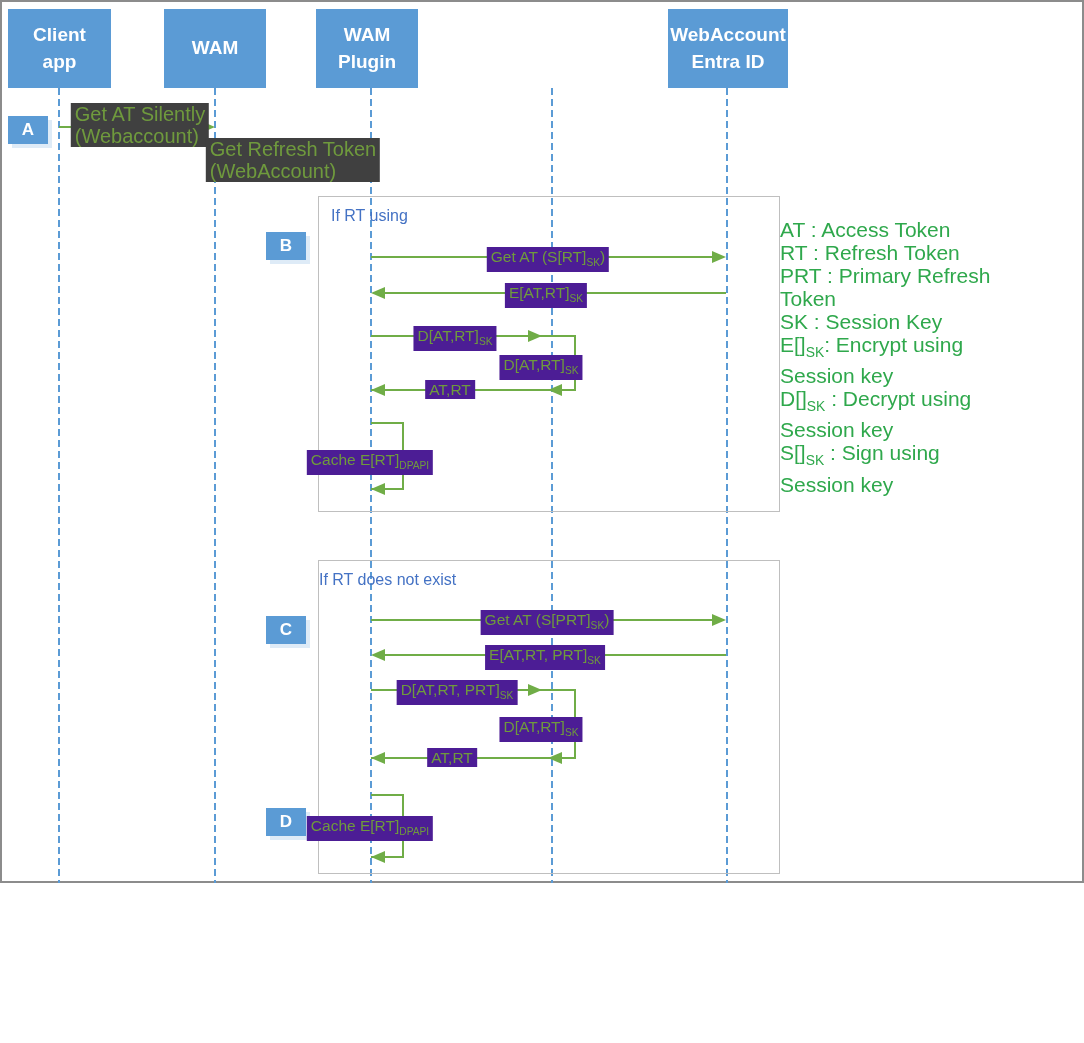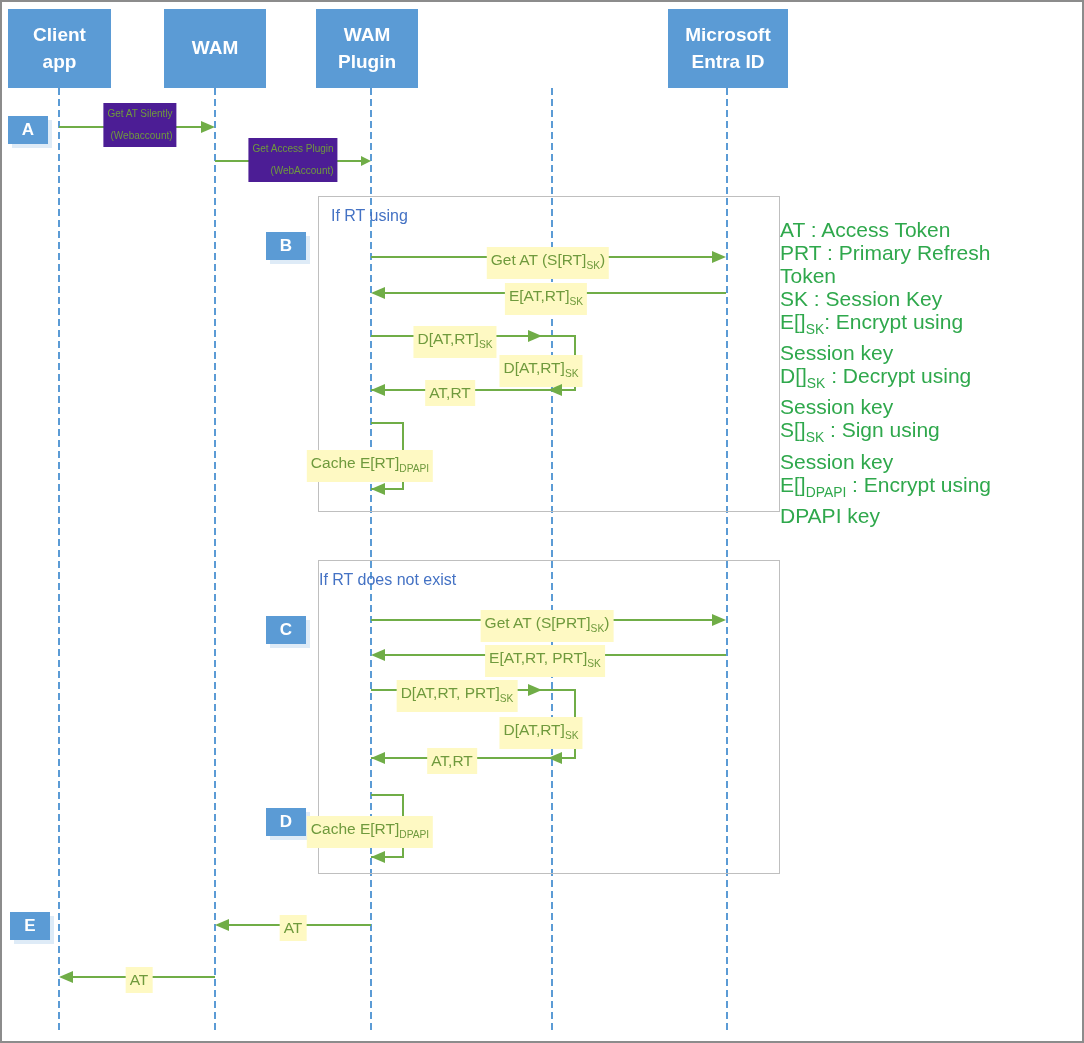--- a/index.html
+++ b/index.html
@@ -8,21 +8,21 @@
     --arrow-green:#70AD47;
     --message-text-green:#6F9A3D;
     --legend-green:#2FA84C;
     --frame-title-blue:#4472C4;
     --frame-border-gray:#BFBFBF;
     --badge-shadow-blue:#DEEBF7;
     --outer-border-gray:#8C8C8C;
   }
   html,body{margin:0;padding:0;background:#fff;}
   body{font-family:"Liberation Sans",sans-serif;}
-  .canvas{position:relative;width:1084px;height:1043px;background:#fff;overflow:hidden;
+  .canvas{position:relative;width:1084px;height:883px;background:#fff;overflow:hidden;
           box-shadow:inset 0 0 0 2px var(--outer-border-gray,#8C8C8C);}
 
   .actor{position:absolute;top:9px;height:79px;background:var(--actor-blue,#5B9BD5);color:#fff;
          font-weight:bold;font-size:19px;line-height:1.4;display:flex;align-items:center;
          justify-content:center;text-align:center;padding:0 8px;box-sizing:border-box;}
 
   .lifeline{position:absolute;top:88px;height:946px;width:2px;
             background:repeating-linear-gradient(to bottom,var(--lifeline-blue,#5B9BD5) 0 7px,transparent 7px 11px);}
 
   .badge{position:absolute;width:40px;height:28px;background:var(--actor-blue,#5B9BD5);color:#fff;
@@ -33,44 +33,44 @@
   .frame-title{position:absolute;color:var(--frame-title-blue,#4472C4);font-size:16px;white-space:nowrap;}
 
   .hline{position:absolute;height:2px;background:var(--arrow-green,#70AD47);}
   .vline{position:absolute;width:2px;background:var(--arrow-green,#70AD47);}
   .arr-r{position:absolute;width:0;height:0;border-top:6px solid transparent;border-bottom:6px solid transparent;
          border-left:14px solid var(--arrow-green,#70AD47);}
   .arr-l{position:absolute;width:0;height:0;border-top:6px solid transparent;border-bottom:6px solid transparent;
          border-right:14px solid var(--arrow-green,#70AD47);}
   .arr-r.sm{border-top-width:5px;border-bottom-width:5px;border-left-width:10px;}
 
-  .msg{position:absolute;transform:translateX(-50%);background:#fef9c3;padding:0 4px;
-       color:var(--message-text-green,#6F9A3D);font-size:15.5px;line-height:26px;white-space:nowrap;}
-  .msg2{position:absolute;transform:translateX(-50%);background:#4c1d95;padding:0 4px;text-align:right;
-        color:var(--message-text-green,#6F9A3D);font-size:10px;line-height:22px;white-space:nowrap;}
+  .msg{position:absolute;transform:translateX(-50%);background:#4c1d95;padding:0 4px;
+       color:var(--message-text-green,#6F9A3D);font-size:15.5px;line-height:19px;white-space:nowrap;}
+  .msg2{position:absolute;transform:translateX(-50%);background:#404040;padding:0 4px;text-align:left;
+        color:var(--message-text-green,#6F9A3D);font-size:20px;line-height:22px;white-space:nowrap;}
   sub{font-size:66%;}
 
   .legend{position:absolute;left:780px;top:218px;width:232px;
           color:var(--legend-green,#2FA84C);font-size:21px;line-height:23px;}
 </style>
 </head>
 <body>
 
 <div class="canvas">
 
   <div class="lifeline" style="left:58px"></div>
   <div class="lifeline" style="left:214px"></div>
   <div class="lifeline" style="left:370px"></div>
   <div class="lifeline" style="left:551px"></div>
   <div class="lifeline" style="left:726px"></div>
 
   <div class="actor" style="left:8px;width:103px">Client app</div>
   <div class="actor" style="left:164px;width:102px">WAM</div>
   <div class="actor" style="left:316px;width:102px">WAM Plugin</div>
-  <div class="actor" style="left:668px;width:120px">Microsoft Entra ID</div>
+  <div class="actor" style="left:668px;width:120px">WebAccount Entra ID</div>
 
   <div class="badge" style="left:8px;top:116px">A</div>
   <div class="badge" style="left:266px;top:232px">B</div>
   <div class="badge" style="left:266px;top:616px">C</div>
   <div class="badge" style="left:266px;top:808px">D</div>
   <div class="badge" style="left:10px;top:912px">E</div>
 
   <div class="frame" style="left:318px;top:196px;width:460px;height:314px"></div>
   <div class="frame-title" style="left:331px;top:207px">If RT using</div>
 
@@ -80,21 +80,21 @@
   <div class="hline" style="left:59px;top:126px;width:142px"></div>
   <div class="arr-r" style="left:201px;top:121px"></div>
   <div class="msg2" style="left:140px;top:103px">
       <div>Get AT Silently</div>
       <div>(Webaccount)</div>
     </div>
 
   <div class="hline" style="left:215px;top:160px;width:146px"></div>
   <div class="arr-r sm" style="left:361px;top:156px"></div>
   <div class="msg2" style="left:293px;top:138px">
-      <div>Get Access Plugin</div>
+      <div>Get Refresh Token</div>
       <div>(WebAccount)</div>
     </div>
 
   <div class="hline" style="left:371px;top:256px;width:342px"></div>
   <div class="arr-r" style="left:712px;top:251px"></div>
   <div class="msg" style="left:548px;top:247px">Get AT (S[RT]<sub>SK</sub>)</div>
 
   <div class="hline" style="left:384px;top:292px;width:342px"></div>
   <div class="arr-l" style="left:371px;top:287px"></div>
   <div class="msg" style="left:546px;top:283px">E[AT,RT]<sub>SK</sub></div>
@@ -146,21 +146,21 @@
   <div class="hline" style="left:228px;top:924px;width:143px"></div>
   <div class="arr-l" style="left:215px;top:919px"></div>
   <div class="msg" style="left:293px;top:915px">AT</div>
 
   <div class="hline" style="left:72px;top:976px;width:143px"></div>
   <div class="arr-l" style="left:59px;top:971px"></div>
   <div class="msg" style="left:139px;top:967px">AT</div>
 
   <div class="legend">
     <div>AT : Access Token</div>
+    <div>RT : Refresh Token</div>
     <div>PRT : Primary Refresh Token</div>
     <div>SK : Session Key</div>
     <div>E[]<sub>SK</sub>: Encrypt using Session key</div>
     <div>D[]<sub>SK</sub> : Decrypt using Session key</div>
     <div>S[]<sub>SK</sub> : Sign using Session key</div>
-    <div>E[]<sub>DPAPI</sub> : Encrypt using DPAPI key</div>
   </div>
 
 </div>
 
 </body></html>

